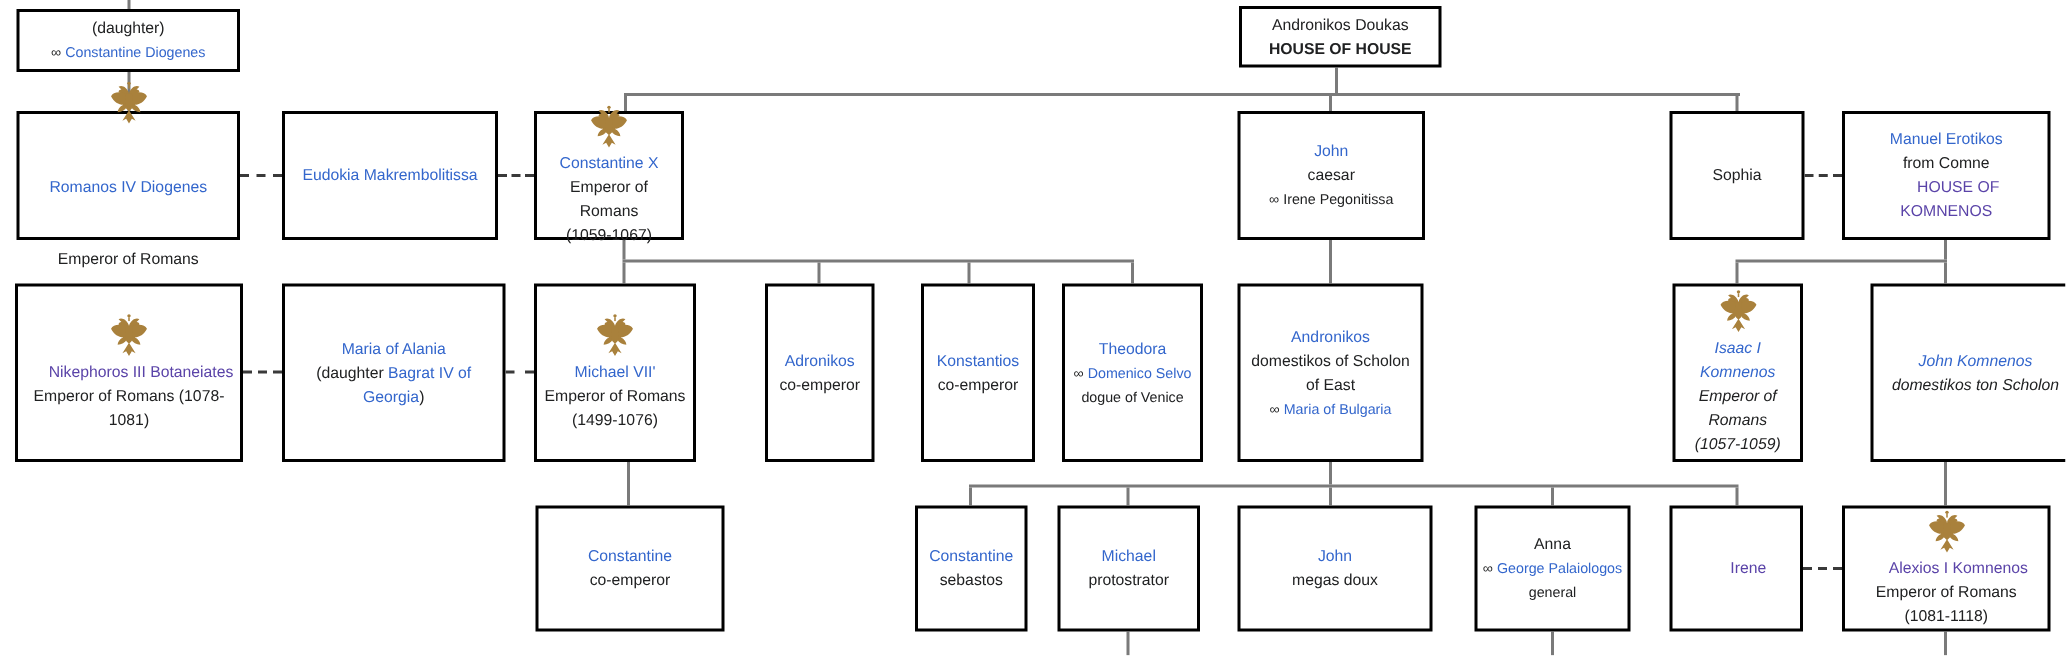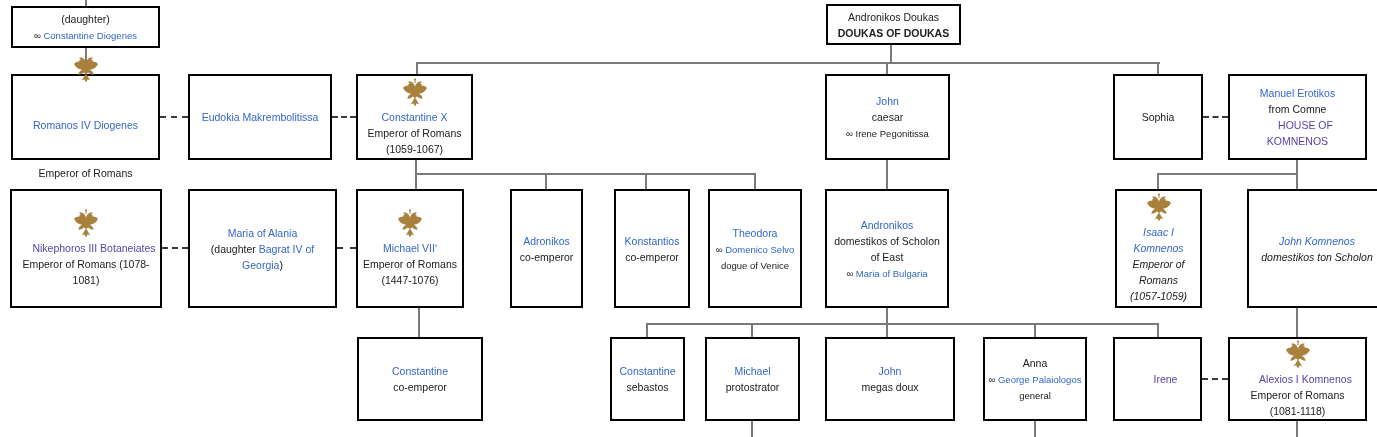--- a/index.html
+++ b/index.html
@@ -65,42 +65,42 @@
       <div class="line-dashed" style="left: 337px; top: 247px; width: 19px;"></div>
       <div class="line-dashed" style="left: 1202px; top: 378px; width: 26px;"></div>
     </div>
   <div>
       <div class="person-box" style="left: 11px; top: 6px; width: 149px; height: 42px;">
         <div class="box-line"><span class="seg-t">(daughter)</span></div>
         <div class="box-line"><span class="seg-t seg-small">∞ </span><span class="seg-l seg-small">Constantine Diogenes</span></div>
       </div>
       <div class="person-box" style="left: 826px; top: 4px; width: 135px; height: 41px;">
         <div class="box-line"><span class="seg-t">Andronikos Doukas</span></div>
-        <div class="box-line"><span class="seg-t seg-bold">DOUKAS OF DOUKAS</span></div>
+        <div class="box-line"><span class="seg-t seg-bold">HOUSE OF HOUSE</span></div>
       </div>
       <div class="person-box" style="left: 11px; top: 74px; width: 149px; height: 86px; gap: 32px;">
         <div class="eagle-line"><svg width="26" height="29" viewBox="0 0 40 46" xmlns="http://www.w3.org/2000/svg">
             <g fill="#a9813c">
               <circle cx="20" cy="2.5" r="1.8"></circle>
               <rect x="19.2" y="4" width="1.6" height="4"></rect>
               <path d="M20 13 C18 7 13 4 9 6 L12 9 C10 9 9 10 9 12 L17 15 Z"></path>
               <path d="M20 13 C22 7 27 4 31 6 L28 9 C30 9 31 10 31 12 L23 15 Z"></path>
               <path d="M18 14 C10 10 3 12 1 16 C4 22 9 25 14 25 C10 27 8 30 8 33 C12 33 16 31 18 27 Z"></path>
               <path d="M22 14 C30 10 37 12 39 16 C36 22 31 25 26 25 C30 27 32 30 32 33 C28 33 24 31 22 27 Z"></path>
               <path d="M17 13 L23 13 C24 20 24 25 23 29 L20 32 L17 29 C16 25 16 20 17 13 Z"></path>
               <path d="M20 31 L13 42 L17 40 L20 45 L23 40 L27 42 Z"></path>
             </g>
           </svg></div>
         <div class="box-line"><span class="seg-l">Romanos IV Diogenes</span></div>
         <div class="box-line"><span class="seg-t">Emperor of Romans</span></div>
       </div>
       <div class="person-box" style="left: 188px; top: 74px; width: 144px; height: 86px;">
         <div class="box-line"><span class="seg-l">Eudokia Makrembolitissa</span></div>
       </div>
-      <div class="person-box" style="left: 356px; top: 74px; width: 117px; height: 86px;">
+      <div class="person-box" style="left: 356px; top: 74px; width: 100px; height: 86px;">
         <div class="eagle-line"><svg width="26" height="29" viewBox="0 0 40 46" xmlns="http://www.w3.org/2000/svg">
             <g fill="#a9813c">
               <circle cx="20" cy="2.5" r="1.8"></circle>
               <rect x="19.2" y="4" width="1.6" height="4"></rect>
               <path d="M20 13 C18 7 13 4 9 6 L12 9 C10 9 9 10 9 12 L17 15 Z"></path>
               <path d="M20 13 C22 7 27 4 31 6 L28 9 C30 9 31 10 31 12 L23 15 Z"></path>
               <path d="M18 14 C10 10 3 12 1 16 C4 22 9 25 14 25 C10 27 8 30 8 33 C12 33 16 31 18 27 Z"></path>
               <path d="M22 14 C30 10 37 12 39 16 C36 22 31 25 26 25 C30 27 32 30 32 33 C28 33 24 31 22 27 Z"></path>
               <path d="M17 13 L23 13 C24 20 24 25 23 29 L20 32 L17 29 C16 25 16 20 17 13 Z"></path>
               <path d="M20 31 L13 42 L17 40 L20 45 L23 40 L27 42 Z"></path>
@@ -151,21 +151,21 @@
               <path d="M20 13 C18 7 13 4 9 6 L12 9 C10 9 9 10 9 12 L17 15 Z"></path>
               <path d="M20 13 C22 7 27 4 31 6 L28 9 C30 9 31 10 31 12 L23 15 Z"></path>
               <path d="M18 14 C10 10 3 12 1 16 C4 22 9 25 14 25 C10 27 8 30 8 33 C12 33 16 31 18 27 Z"></path>
               <path d="M22 14 C30 10 37 12 39 16 C36 22 31 25 26 25 C30 27 32 30 32 33 C28 33 24 31 22 27 Z"></path>
               <path d="M17 13 L23 13 C24 20 24 25 23 29 L20 32 L17 29 C16 25 16 20 17 13 Z"></path>
               <path d="M20 31 L13 42 L17 40 L20 45 L23 40 L27 42 Z"></path>
             </g>
           </svg></div>
         <div class="box-line"><span class="seg-l">Michael VIIʹ</span></div>
         <div class="box-line"><span class="seg-t">Emperor of Romans</span></div>
-        <div class="box-line"><span class="seg-t">(1447-1076)</span></div>
+        <div class="box-line"><span class="seg-t">(1499-1076)</span></div>
       </div>
       <div class="person-box" style="left: 510px; top: 189px; width: 73px; height: 119px;">
         <div class="box-line"><span class="seg-l">Adronikos</span></div>
         <div class="box-line"><span class="seg-t">co-emperor</span></div>
       </div>
       <div class="person-box" style="left: 614px; top: 189px; width: 76px; height: 119px;">
         <div class="box-line"><span class="seg-l">Konstantios</span></div>
         <div class="box-line"><span class="seg-t">co-emperor</span></div>
       </div>
       <div class="person-box" style="left: 708px; top: 189px; width: 94px; height: 119px;">

